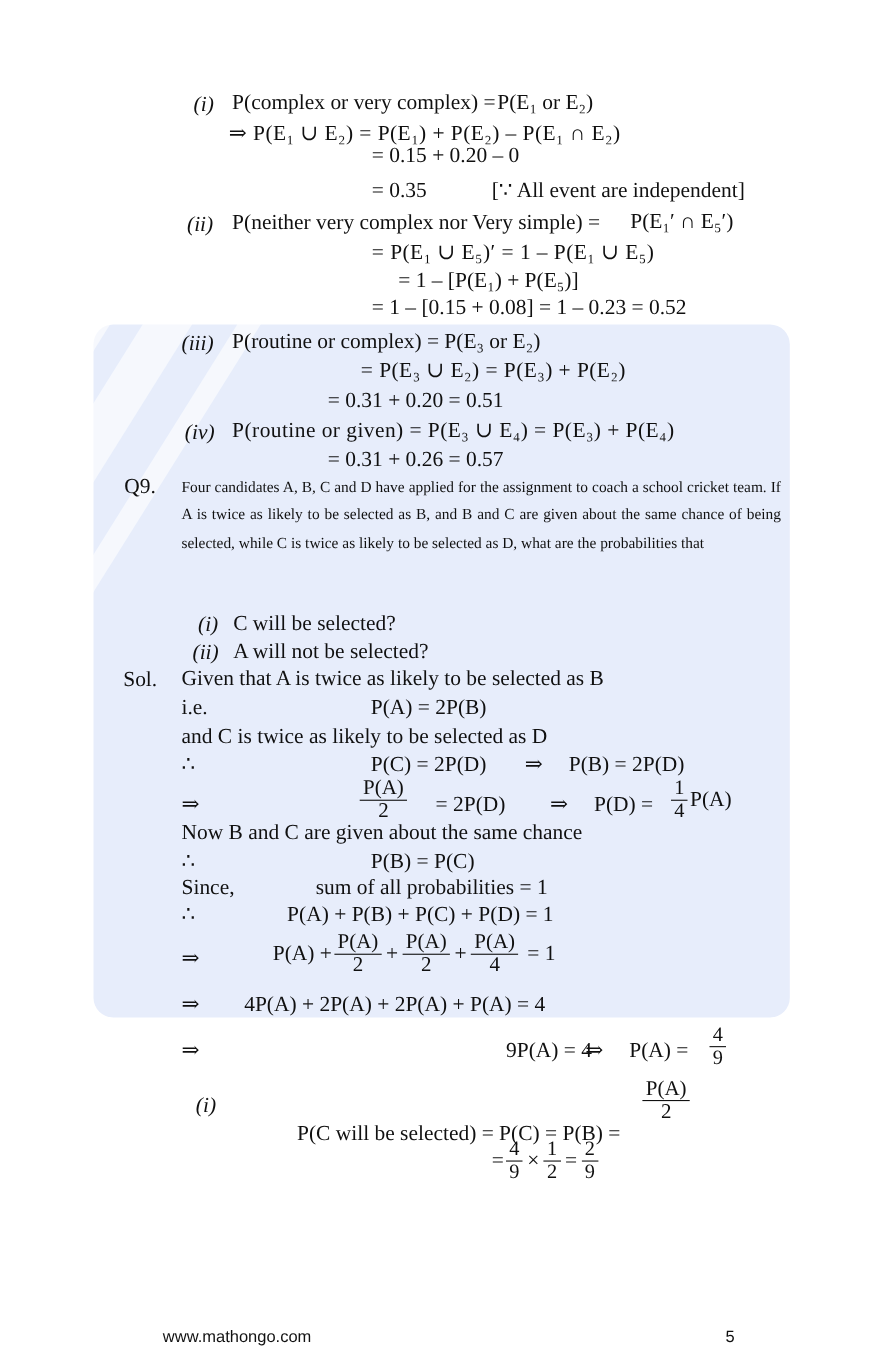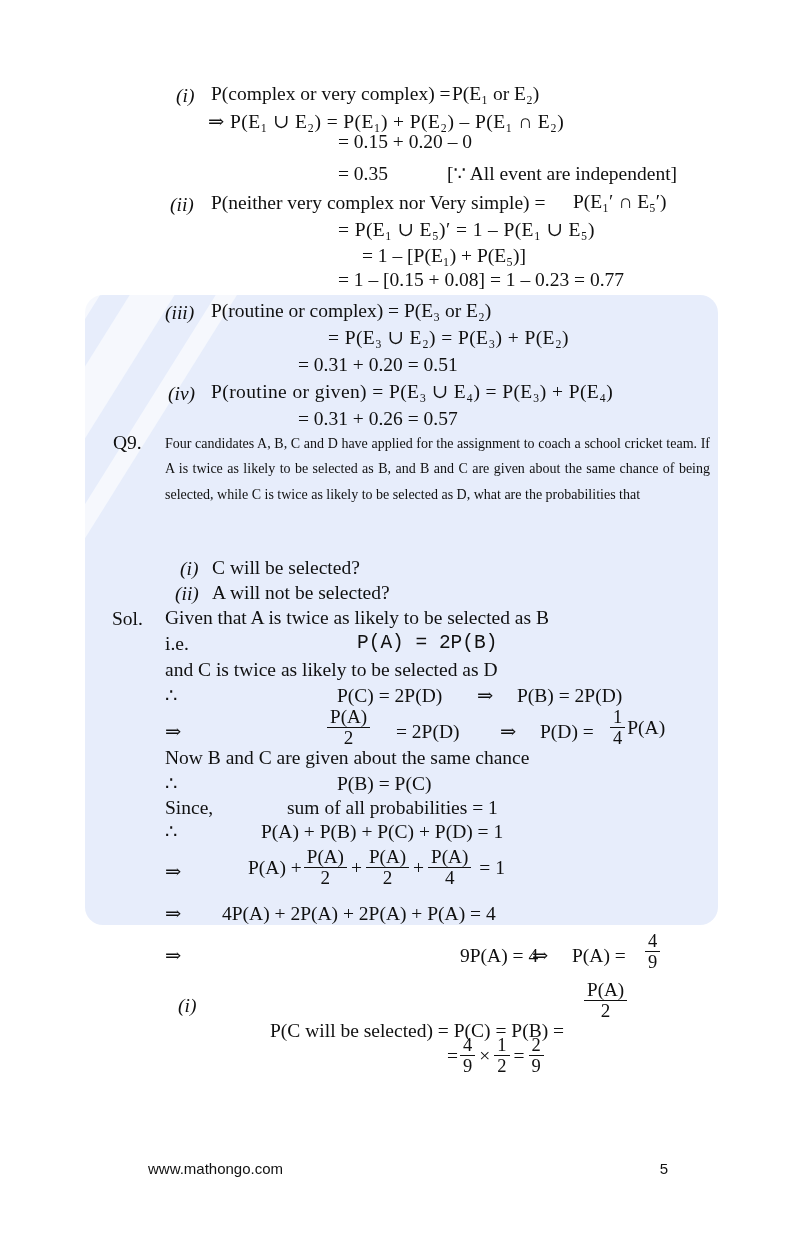--- a/index.html
+++ b/index.html
@@ -101,21 +101,21 @@
   }
   .frac.sm { vertical-align: -0.50em; }
   .frac.sm > .num, .frac.sm > .den { font-size: .95em; }
 
   .op { padding: 0 2px; }
   .wide { letter-spacing: .4px; }
 
   
   .footer {
     position: absolute;
-    top: 1160px;
+    top: 1207px;
     left: 148px;
     width: 520px;
     display: flex;
     justify-content: space-between;
     align-items: baseline;
     font-family: "Liberation Sans", "DejaVu Sans", sans-serif;
     font-size: 15px;
     color: #111;
     z-index: 3;
   }
@@ -153,21 +153,21 @@
 
     <span class="line" style="left:338px; top:164px;">= 0.35</span>
     <span class="line" style="left:447px; top:164px;">[∵ All event are independent]</span>
 
     <span class="lbl it" style="left:170px; top:194px;">(ii)</span>
     <span class="line" style="left:211px; top:193px;">P(neither very complex nor Very simple) =</span>
     <span class="line" style="left:573px; top:192px;">P(E₁′ ∩ E₅′)</span>
 
     <span class="line wide" style="left:338px; top:220px;">= P(E₁ ∪ E₅)′ = 1 – P(E₁ ∪ E₅)</span>
     <span class="line" style="left:338px; top:246px;margin-left:24px;">= 1 – [P(E₁) + P(E₅)]</span>
-    <span class="line" style="left:338px; top:270px;">= 1 – [0.15 + 0.08] = 1 – 0.23 = 0.77</span>
+    <span class="line" style="left:338px; top:270px;">= 1 – [0.15 + 0.08] = 1 – 0.23 = 0.52</span>
 
     <span class="lbl it" style="left:165px; top:302px;">(iii)</span>
     <span class="line" style="left:211px; top:301px;">P(routine or complex) = P(E₃ or E₂)</span>
     <span class="line wide" style="left:328px; top:328px;">= P(E₃ ∪ E₂) = P(E₃) + P(E₂)</span>
     <span class="line" style="left:298px; top:355px;">= 0.31 + 0.20 = 0.51</span>
 
     <span class="lbl it" style="left:168px; top:383px;">(iv)</span>
     <span class="line wide" style="left:211px; top:382px;">P(routine or given) = P(E₃ ∪ E₄) = P(E₃) + P(E₄)</span>
     <span class="line" style="left:298px; top:409px;">= 0.31 + 0.26 = 0.57</span>
 
@@ -177,21 +177,21 @@
     <span class="lbl it" style="left:180px; top:558px;">(i)</span>
     <span class="line" style="left:212px; top:558px;">C will be selected?</span>
 
     <span class="lbl it" style="left:175px; top:583px;">(ii)</span>
     <span class="line" style="left:212px; top:583px;">A will not be selected?</span>
 
     <span class="lbl bold" style="left:112px; top:608px;">Sol.</span>
     <span class="line" style="left:165px; top:608px;">Given that A is twice as likely to be selected as B</span>
 
     <span class="line" style="left:165px; top:634px;">i.e.</span>
-    <span class="line" style="left:357px; top:634px;font-family:Liberation Mono, monospace;">P(A) = 2P(B)</span>
+    <span class="line" style="left:337px; top:634px;">P(A) = 2P(B)</span>
 
     <span class="line" style="left:165px; top:660px;">and C is twice as likely to be selected as D</span>
 
     <span class="line" style="left:165px; top:686px;">∴</span>
     <span class="line" style="left:337px; top:686px;">P(C) = 2P(D)</span>
     <span class="line" style="left:477px; top:686px;">⇒</span>
     <span class="line" style="left:517px; top:686px;">P(B) = 2P(D)</span>
 
     <span class="line" style="left:165px; top:722px;">⇒</span>
     <span class="line" style="left:325px; top:707px;">

